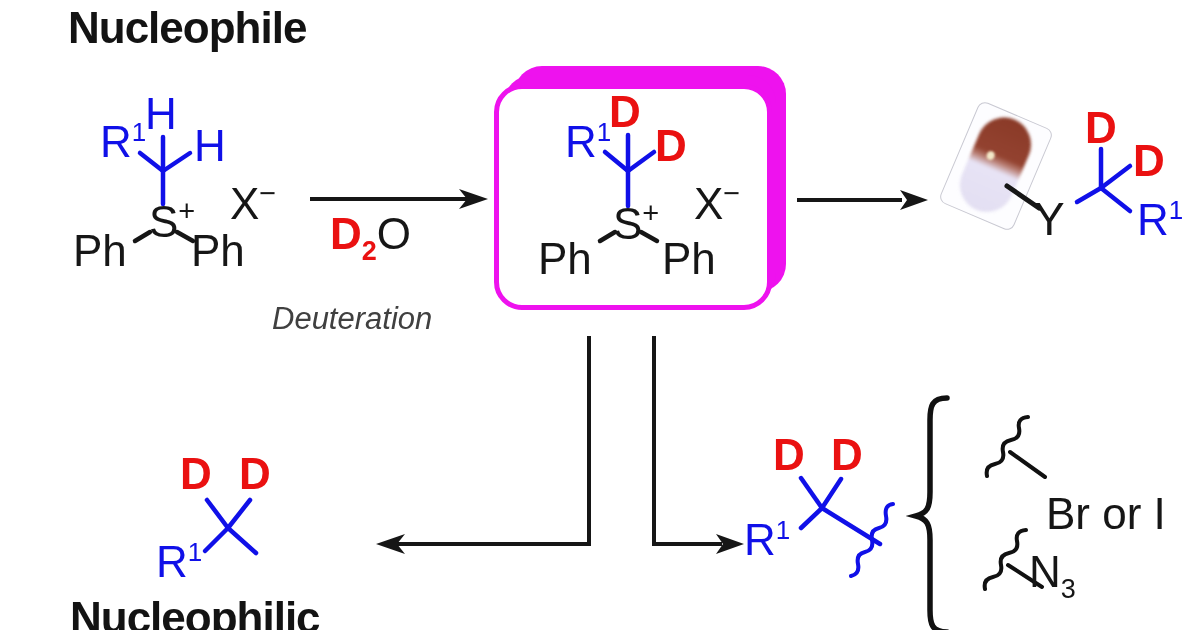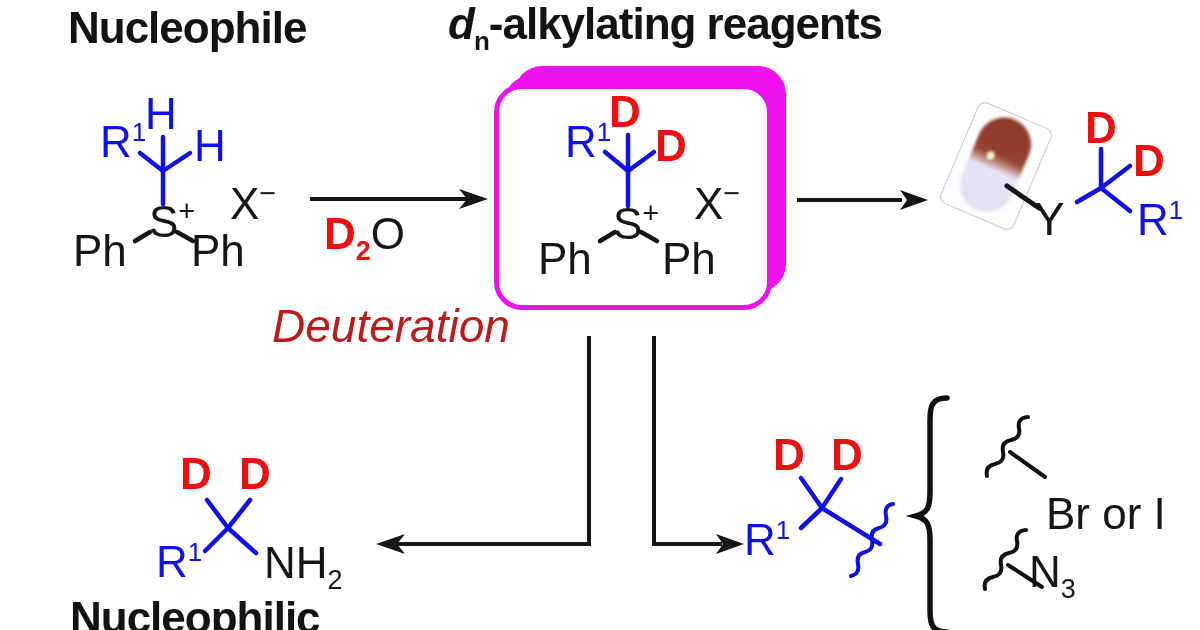--- a/index.html
+++ b/index.html
@@ -7,21 +7,21 @@
           font-family:"Liberation Sans",sans-serif;margin-left:44px;}
   .abs{position:absolute;line-height:1;white-space:nowrap;}
   .atom{font-size:44px;color:#161616;}
   .blue{color:#1010e8;}
   .red{color:#ea1111;font-weight:bold;}
   .navy{color:#1c1c88;}
   .sup{font-size:26px;position:relative;top:-16px;}
   .sub{font-size:27px;position:relative;top:11px;}
   .charge{font-size:29px;position:relative;top:-16px;}
   .title{font-size:44px;font-weight:bold;color:#131313;letter-spacing:-1px;}
-  .deut{font-size:46px;font-style:italic;color:#b91c1c;}
+  .deut{font-size:31px;font-style:italic;color:#404040;}
   .italic{font-style:italic;}
   .card{position:absolute;border-radius:28px;}
   #card-back2{left:470px;top:66px;width:272px;height:226px;background:#ee12ee;}
   #card-back1{left:460px;top:75px;width:272px;height:226px;background:#ee12ee;}
   #card-main{left:450px;top:84px;width:278px;height:226px;background:#fff;border:5px solid #ee12ee;box-sizing:border-box;}
   #pill-sketch{position:absolute;left:912px;top:111px;width:78px;height:108px;
                transform:rotate(23deg);border:1.5px solid #c9c9d2;border-radius:8px;background:#fdfdff;}
   #pill-capsule{position:absolute;left:11px;top:4px;width:54px;height:98px;border-radius:27px;
                background:linear-gradient(180deg,#8a3a27 0%,#934230 40%,#b97f74 47%,#e7e3f5 56%,#e3dff2 100%);
                filter:blur(1.5px);}
@@ -118,51 +118,49 @@
       <path d="M984,417 q-11,1 -9,11 q2,10 -8,12 q-10,2 -8,12 q2,10 -8,12 q-10,2 -8,12"></path>
       <line x1="966" y1="452" x2="1001" y2="477"></line>
     </g>
     <g stroke="#111" stroke-width="4" fill="none" stroke-linecap="round">
       <path d="M982,530 q-11,1 -9,11 q2,10 -8,12 q-10,2 -8,12 q2,10 -8,12 q-10,2 -8,12"></path>
       <line x1="964" y1="565" x2="998" y2="587"></line>
     </g>
   </svg>
 
   <div class="abs title" style="left:24px;top:6px;">Nucleophile</div>
-  <div class="abs title navy" style="left:404px;top:2px;"><span class="italic">d</span><span class="sub" style="font-size:26px;">n</span><span>-alkylating reagents</span></div>
 
   <div class="abs atom blue" style="left:101px;top:92px;">H</div>
   <div class="abs atom blue" style="left:56px;top:120px;"><span>R</span><span class="sup">1</span></div>
   <div class="abs atom blue" style="left:150px;top:124px;">H</div>
   <div class="abs atom" style="left:105px;top:200px;"><span>S</span><span class="charge">+</span></div>
   <div class="abs atom" style="left:29px;top:229px;">Ph</div>
   <div class="abs atom" style="left:147px;top:229px;">Ph</div>
   <div class="abs atom" style="left:186px;top:182px;"><span>X</span><span class="charge">−</span></div>
 
-  <div class="abs atom" style="left:280px;top:212px;"><span class="red">D</span><span class="sub red">2</span><span>O</span></div>
+  <div class="abs atom" style="left:286px;top:212px;"><span class="red">D</span><span class="sub red">2</span><span>O</span></div>
 
   <div class="abs atom red" style="left:565px;top:90px;">D</div>
   <div class="abs atom blue" style="left:521px;top:120px;"><span>R</span><span class="sup">1</span></div>
   <div class="abs atom red" style="left:611px;top:124px;">D</div>
   <div class="abs atom" style="left:569px;top:202px;"><span>S</span><span class="charge">+</span></div>
   <div class="abs atom" style="left:494px;top:237px;">Ph</div>
   <div class="abs atom" style="left:618px;top:237px;">Ph</div>
   <div class="abs atom" style="left:650px;top:182px;"><span>X</span><span class="charge">−</span></div>
 
   <div class="abs deut" style="left:228px;top:303px;">Deuteration</div>
 
   <div class="abs atom" style="left:990px;top:196px;font-size:46px;">Y</div>
   <div class="abs atom red" style="left:1041px;top:106px;">D</div>
   <div class="abs atom red" style="left:1089px;top:139px;">D</div>
   <div class="abs atom blue" style="left:1093px;top:198px;"><span>R</span><span class="sup">1</span></div>
 
   <div class="abs atom red" style="left:136px;top:452px;">D</div>
   <div class="abs atom red" style="left:195px;top:452px;">D</div>
   <div class="abs atom blue" style="left:112px;top:540px;"><span>R</span><span class="sup">1</span></div>
-  <div class="abs atom" style="left:220px;top:541px;"><span>NH</span><span class="sub">2</span></div>
   <div class="abs title navy" style="left:26px;top:596px;">Nucleophilic</div>
 
   <div class="abs atom red" style="left:729px;top:433px;">D</div>
   <div class="abs atom red" style="left:787px;top:433px;">D</div>
   <div class="abs atom blue" style="left:700px;top:518px;"><span>R</span><span class="sup">1</span></div>
 
   <div class="abs atom" style="left:1002px;top:492px;">Br or I</div>
   <div class="abs atom" style="left:985px;top:550px;"><span>N</span><span class="sub">3</span></div>
 
 </div>

